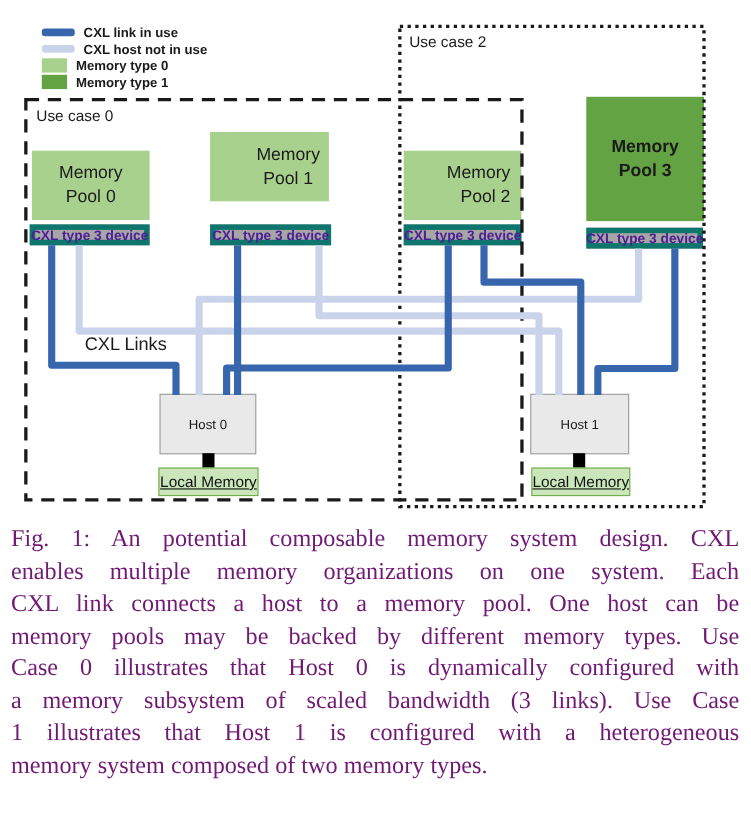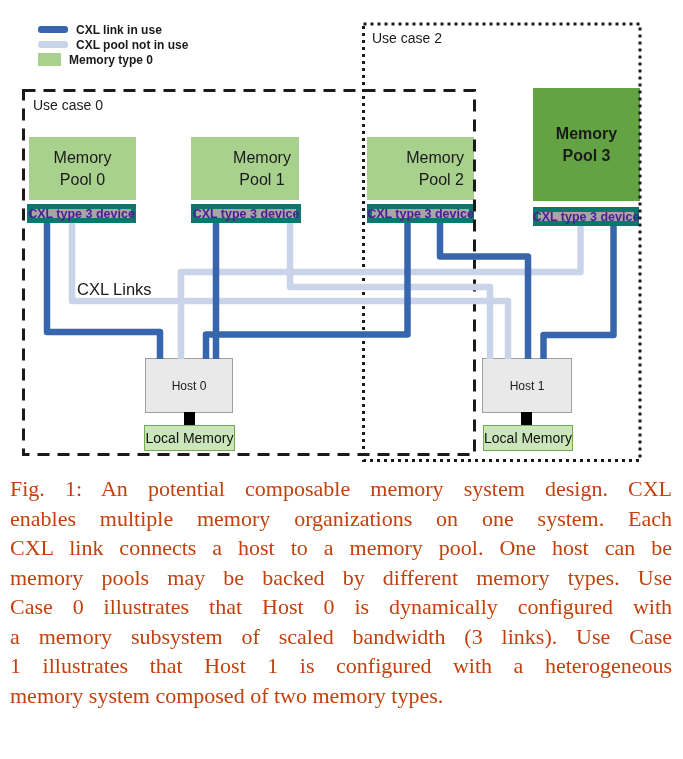--- a/index.html
+++ b/index.html
@@ -21,67 +21,71 @@
   .pool{display:flex;align-items:center;justify-content:center;text-align:center;
         font-size:16px;line-height:1.32;padding:0 10px;}
   .type0{background:var(--memory-type-0);}
   .type1{background:var(--memory-type-1);font-weight:bold;}
   .devbar{background:var(--device-bar);border:5px solid #0f766e;
           display:flex;align-items:center;justify-content:center;
           font-size:12.5px;font-weight:600;color:#4c1d95;white-space:nowrap;}
   .host{background:var(--host-fill);border:1.5px solid var(--host-border);
         display:flex;align-items:center;justify-content:center;font-size:12px;}
   .localmem{background:var(--local-memory-fill);border:1.5px solid var(--local-memory-border);
-        display:flex;align-items:center;justify-content:center;font-size:14px;color:#111;white-space:nowrap;}
+        display:flex;align-items:center;justify-content:center;font-size:14px;color:#111;white-space:nowrap;text-decoration:underline;}
   .connector{background:#000;}
   .usecase-label{font-size:14px;}
-  .cxl-links-label{font-size:16.5px;}
+  .cxl-links-label{font-size:16.5px;margin-top:24px;}
 
   
   svg.overlay{position:absolute;left:0;top:0;pointer-events:none;}
   .ucborder{fill:none;stroke:#1a1a1a;}
   .uc0{stroke-width:3;stroke-dasharray:12 8;}
   .uc1{stroke-width:3;stroke-dasharray:3 4;}
   .lk{fill:none;stroke-width:6.5;stroke-linejoin:round;stroke-linecap:butt;}
   .lk-dark{stroke:var(--link-in-use);}
   .lk-light{stroke:var(--link-not-in-use);}
 
   
   .caption{position:absolute;left:10px;width:662px;font-family:"Liberation Serif",serif;
-           font-size:22px;color:#c2410c;}
+           font-size:22px;color:#701a75;}
   .cap-line{height:29.5px;text-align:justify;text-align-last:justify;white-space:normal;}
   .cap-line.last{text-align:left;text-align-last:left;}
 </style>
 </head>
 <body>
 
 <div id="page">
 
   <div class="abs" style="left:38px;top:22px;">
     <div class="legend-row">
       <span class="sw-line sw-inuse"></span>
       <span class="legend-label">CXL link in use</span>
     </div>
     <div class="legend-row">
       <span class="sw-line sw-notinuse"></span>
-      <span class="legend-label">CXL pool not in use</span>
+      <span class="legend-label">CXL host not in use</span>
     </div>
     <div class="legend-row">
       <span class="sw-box sw-type0"></span>
       <span class="legend-label">Memory type 0</span>
+    </div>
+    <div class="legend-row">
+      <span class="sw-box sw-type1"></span>
+      <span class="legend-label">Memory type 1</span>
     </div>
   </div>
 
   <div class="abs usecase-label" style="left:33px;top:97px;">Use case 0</div>
   <div class="abs usecase-label" style="left:372px;top:30px;">Use case 2</div>
 
   <div class="abs pool type0" style="left:29px;top:137px;width:107px;height:63px;">
     <span>Memory Pool 0</span>
   </div>
-  <div class="abs pool type0" style="left:191px;top:137px;width:108px;height:63px;padding-left:44px;">
+  <div class="abs pool type0" style="left:191px;top:120px;width:108px;height:63px;padding-left:44px;">
     <span>Memory Pool 1</span>
   </div>
   <div class="abs pool type0" style="left:367px;top:137px;width:107px;height:63px;text-align:right;">
     <span>Memory Pool 2</span>
   </div>
   <div class="abs pool type1" style="left:533px;top:88px;width:107px;height:113px;">
     <span>Memory Pool 3</span>
   </div>
 
   <div class="abs devbar" style="left:27px;top:204px;width:109px;height:19px;">CXL type 3 device</div>

